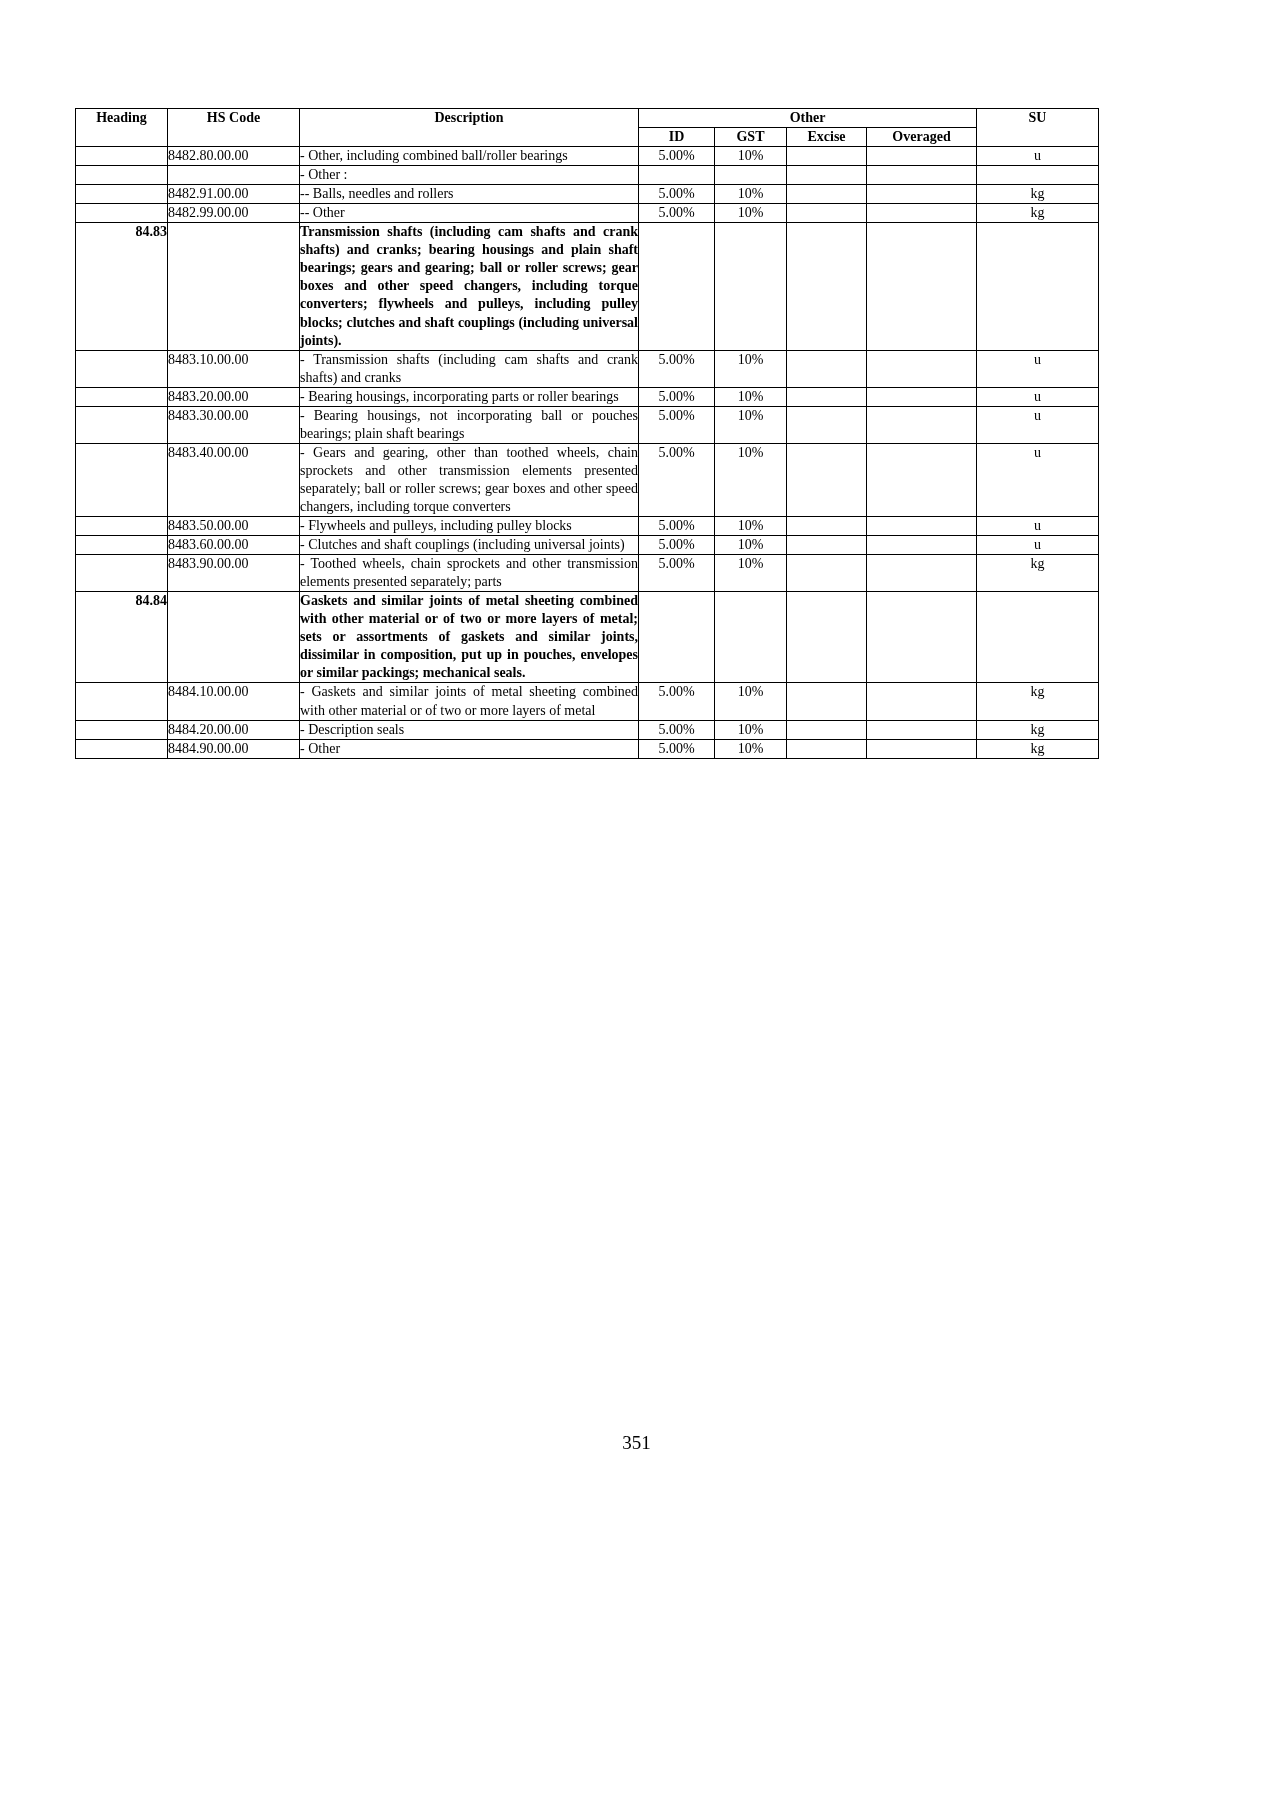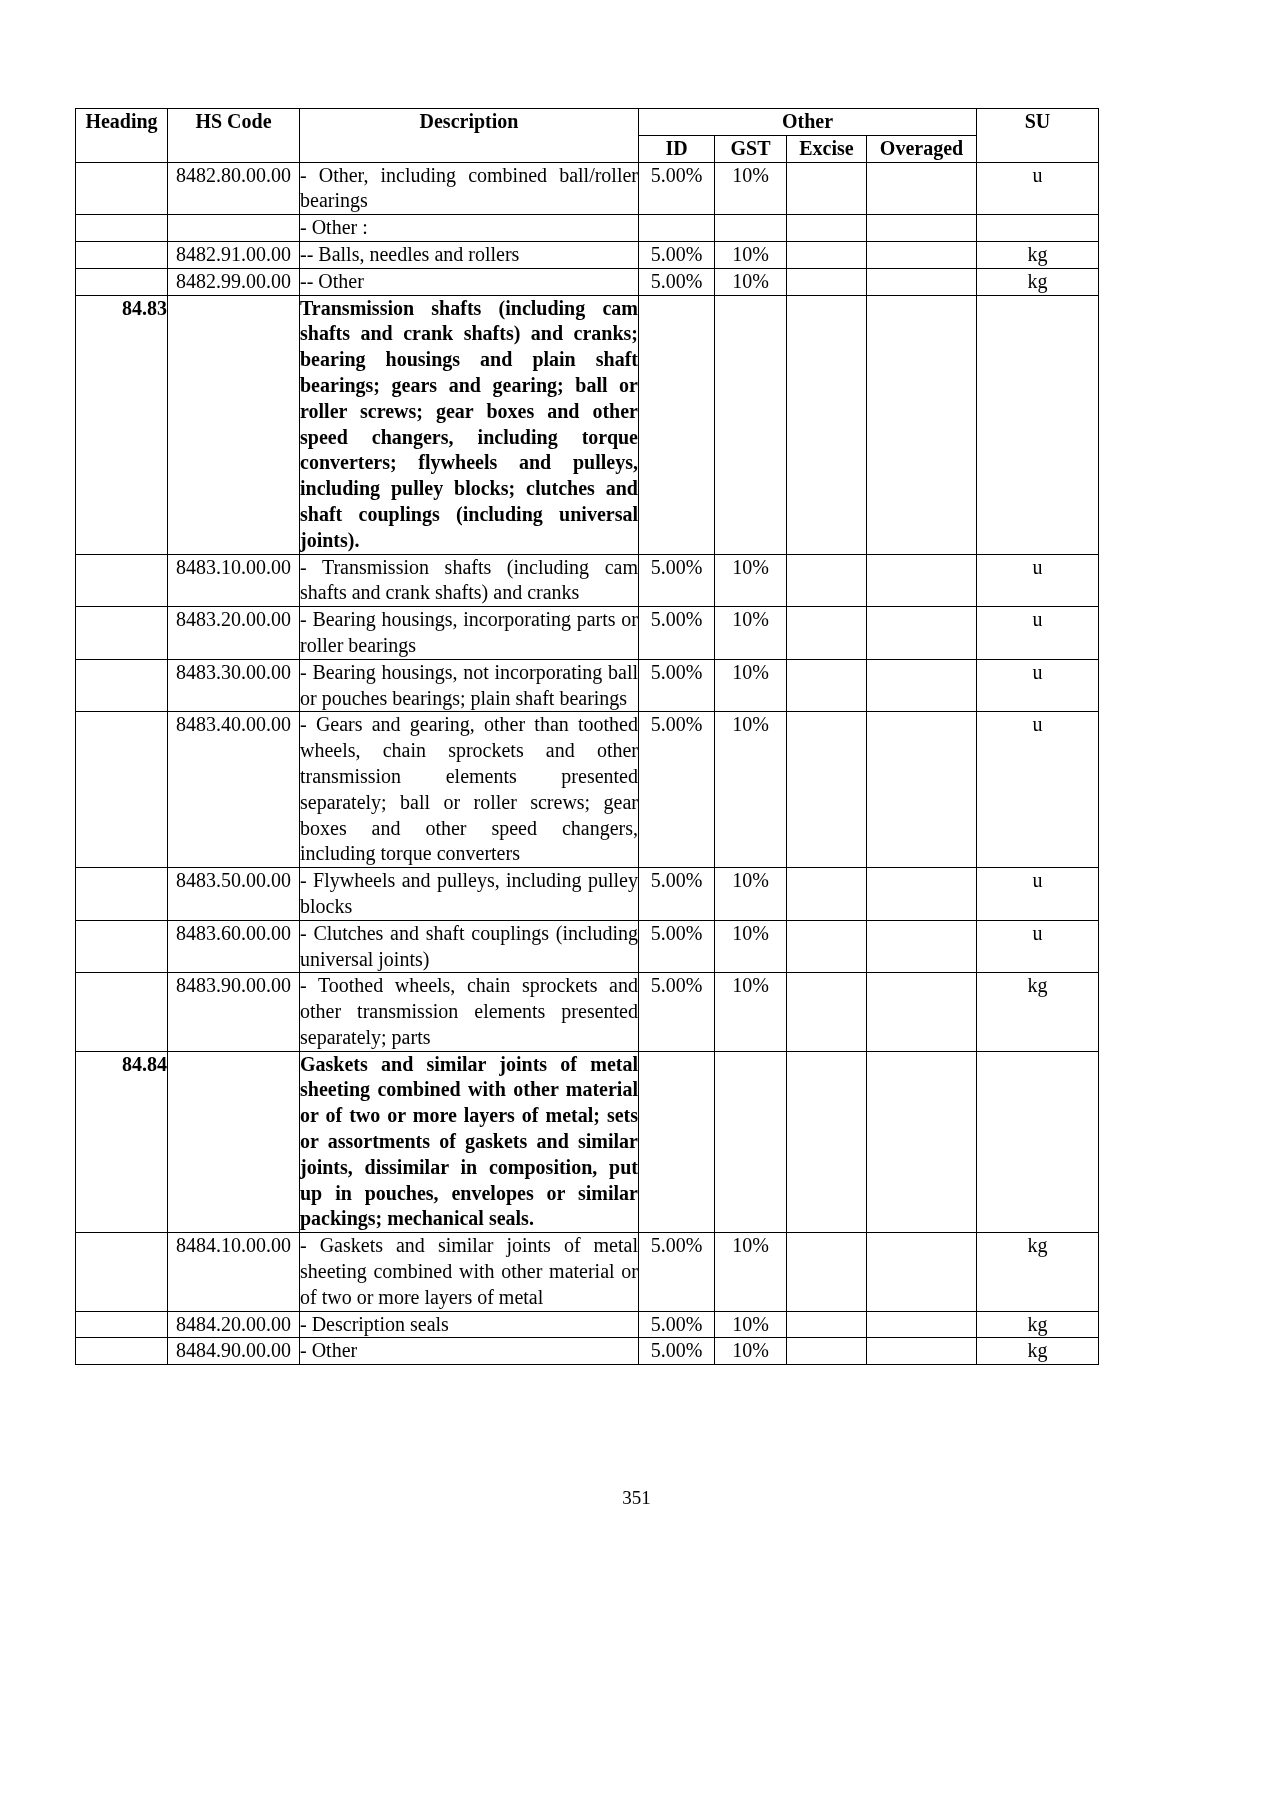--- a/index.html
+++ b/index.html
@@ -18,21 +18,21 @@
     width: 1273px;
     min-height: 1800px;
     box-sizing: border-box;
     padding: 108px 70px 0 75px;
     position: relative;
   }
   table.tariff {
     border-collapse: collapse;
     width: 1023px;
     table-layout: fixed;
-    font-size: 20px;
+    font-size: 14px;
     line-height: 1.29;
   }
   table.tariff th,
   table.tariff td {
     border: 1.6px solid #000;
     padding: 0;
     vertical-align: top;
   }
   
   thead th {
@@ -54,21 +54,20 @@
   col.c-overaged  { width: 110px; }
   col.c-su        { width: 122px; }
 
   
   td.heading {
     text-align: right;
     font-weight: bold;
     padding-top: 2px;
   }
   td.hs {
-    text-align: center;
     padding: 3px 3px 2px 3px;
     white-space: nowrap;
   }
   td.desc {
     text-align: justify;
     text-align-last: left;
     padding: 3px 7px 3px 7px;
     hyphens: none;
   }
   td.desc.bold {
@@ -81,21 +80,21 @@
   }
   td.su {
     text-align: center;
     padding: 3px 2px 2px 2px;
     vertical-align: bottom;
   }
   .pageno {
     position: absolute;
     left: 0;
     right: 0;
-    top: 1487px;
+    top: 1432px;
     text-align: center;
     font-size: 19px;
   }
 </style>
 </head>
 <body>
 
 <div class="page">
 
   <table class="tariff">

